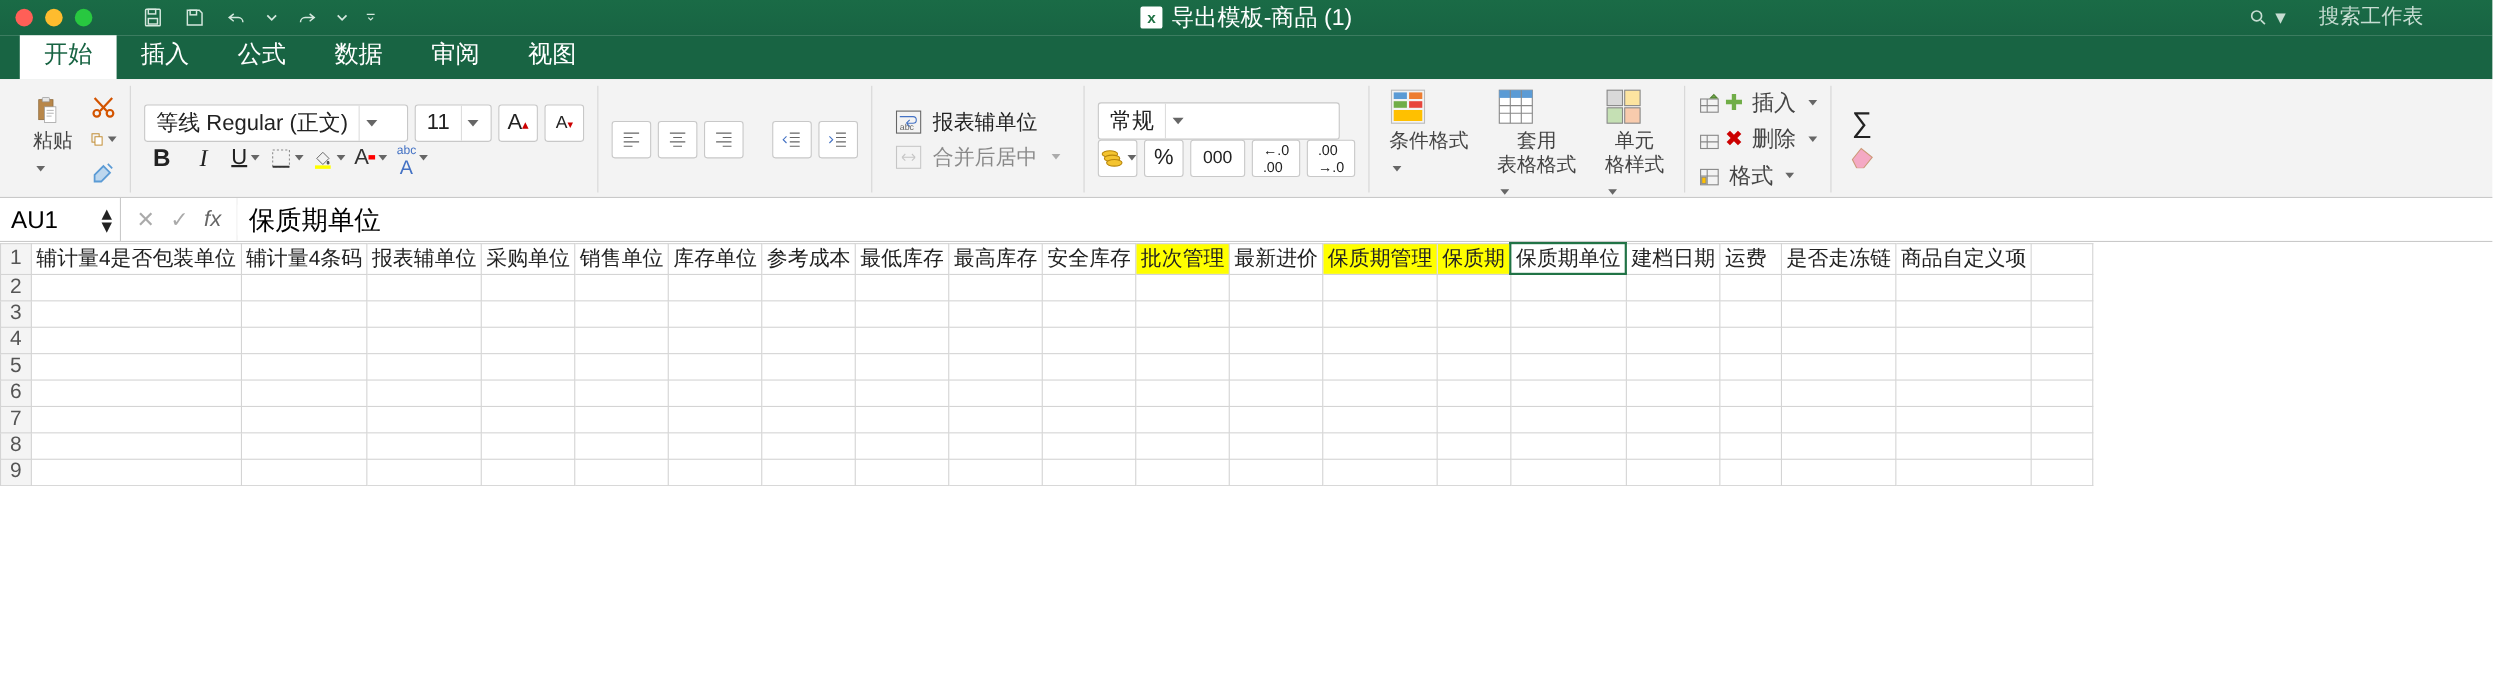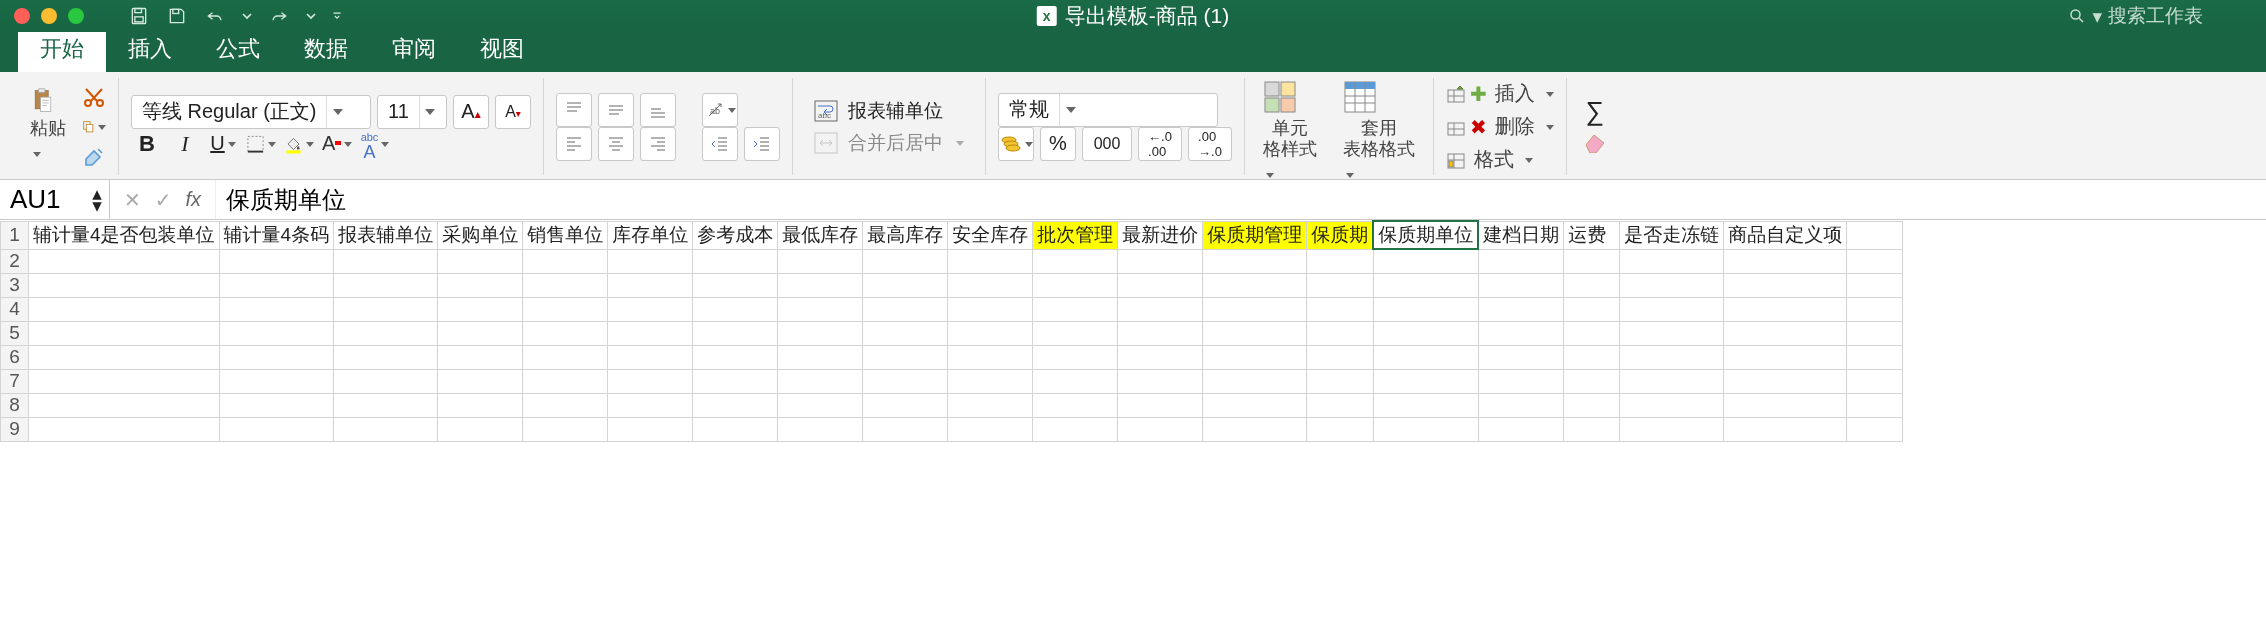--- a/index.html
+++ b/index.html
@@ -11,21 +11,21 @@
   .dot { width: 16px; height: 16px; border-radius: 50%; }
   .dot.red { background: #ff5f57; } .dot.yellow { background: #febc2e; } .dot.green { background: #28c840; }
   .qat { display: flex; align-items: center; gap: 16px; margin-left: 30px; }
   .qat .qicon { width: 22px; height: 22px; display: flex; align-items: center; justify-content: center; color: #d5e8de; }
   .qat svg { width: 20px; height: 20px; stroke: #d5e8de; fill: none; stroke-width: 1.6; }
   .qat .caret { width: 10px; }
   .title-center { position: absolute; left: 50%; transform: translateX(-50%); display: flex; align-items: center; gap: 8px; font-size: 21px; color: #fff; }
   .title-center .xicon { width: 20px; height: 20px; background: #fff; color: #217346; font-weight: bold; font-size: 14px; display: flex; align-items: center; justify-content: center; border-radius: 2px; }
   .searchwrap { margin-left: auto; display: flex; align-items: center; gap: 6px; padding-right: 18px; color: #c7ddd2; font-size: 19px; }
   .searchwrap svg { width: 18px; height: 18px; stroke: #c7ddd2; fill: none; stroke-width: 2; }
-  .searchwrap input { background: transparent; border: none; color: #fff; font-size: 19px; width: 140px; outline: none; }
+  .searchwrap input { background: transparent; border: none; color: #fff; font-size: 19px; width: 140px; outline: none; margin-left: 24px; }
   .searchwrap input::placeholder { color: #c7ddd2; }
 
   
   .tabs { height: 40px; background: #186443; display: flex; align-items: flex-end; padding-left: 18px; color: #fff; }
   .tab { padding: 8px 22px; font-size: 22px; cursor: pointer; }
   .tab.active { background: #fff; color: #186443; font-weight: 500; border-radius: 2px 2px 0 0; }
 
   
   .ribbon { background: #f3f3f3; border-bottom: 1px solid #c9c9c9; display: flex; padding: 6px 12px 4px 12px; height: 108px; }
   .group { display: flex; flex-direction: column; align-items: center; padding: 0 12px; border-right: 1px solid #d6d6d6; }
@@ -49,21 +49,21 @@
   
   .miniicon { width:24px; height:22px; display:flex; align-items:center; justify-content:center; }
 
   .btnlabel-side { display:flex; align-items:center; gap:10px; padding:2px 8px; border:1px solid transparent; border-radius:3px; cursor:pointer; }
   .cellbtn { display:flex; align-items:center; gap:8px; font-size:20px; color:#444; cursor:pointer; }
   .cellbtn svg { width:20px; height:20px; }
 
   
   .fbarwrap { display:flex; border-bottom:1px solid #c9c9c9; height:40px; background:#fff; }
   .namebox { width:110px; border-right:1px solid #c9c9c9; display:flex; align-items:center; }
-  .namebox input { border:none; width:80px; font-size:26px; padding-left:10px; outline:none; }
+  .namebox input { border:none; width:80px; font-size:22px; padding-left:10px; outline:none; }
   .namebox .stepper { display:flex; flex-direction:column; margin-left:auto; margin-right:4px; }
   .namebox .stepper div { width:16px; height:12px; display:flex; align-items:center; justify-content:center; cursor:pointer; }
   .fbar-btns { display:flex; align-items:center; gap:14px; padding:0 14px; border-right:1px solid #eee; }
   .fbar-btns .fx { font-style:italic; font-size:20px; color:#666; }
   .fbar-input { flex:1; display:flex; align-items:center; }
   .fbar-input input { border:none; font-size:24px; padding-left:10px; width:100%; outline:none; }
 
   
   .gridwrap { overflow:hidden; }
   table.grid { border-collapse:collapse; table-layout:fixed; }
@@ -248,45 +248,20 @@
           </div>
       </div>
     </div>
   </div>
 
   <div class="group">
     <div class="rows">
       <div class="group-row">
         <div class="smallbtn box">
             <svg width="20" height="20" viewBox="0 0 20 20" stroke="#666">
-              <path d="M3 3h14M3 7h14M3 11h10"></path>
-            </svg>
-          </div>
-        <div class="smallbtn box">
-            <svg width="20" height="20" viewBox="0 0 20 20" stroke="#666">
-              <path d="M3 6h14M3 10h14M3 14h10"></path>
-            </svg>
-          </div>
-        <div class="smallbtn box">
-            <svg width="20" height="20" viewBox="0 0 20 20" stroke="#666">
-              <path d="M3 9h10M3 13h14M3 17h14"></path>
-            </svg>
-          </div>
-        <div style="width:14px"></div>
-        <div class="smallbtn box">
-            <svg width="20" height="20" viewBox="0 0 20 20" stroke="#666" fill="none">
-              <path d="M4 16L16 4M13 4h3v3"></path>
-              <text x="5" y="14" font-size="9" fill="#666" stroke="none">ab</text>
-            </svg>
-            <span class="caret-sm"></span>
-          </div>
-      </div>
-      <div class="group-row">
-        <div class="smallbtn box">
-            <svg width="20" height="20" viewBox="0 0 20 20" stroke="#666">
               <path d="M3 4h14M3 8h8M3 12h14M3 16h8"></path>
             </svg>
           </div>
         <div class="smallbtn box">
             <svg width="20" height="20" viewBox="0 0 20 20" stroke="#666">
               <path d="M3 4h14M6 8h8M3 12h14M6 16h8"></path>
             </svg>
           </div>
         <div class="smallbtn box">
             <svg width="20" height="20" viewBox="0 0 20 20" stroke="#666">
@@ -361,37 +336,49 @@
             <span style="font-size:13px">.00<br>→.0</span>
           </div>
       </div>
     </div>
   </div>
 
   <div class="group">
     <div style="display:flex;gap:14px;align-items:flex-start;height:100%">
       <div class="bigbtn">
         <svg width="34" height="34" viewBox="0 0 34 34">
-            <rect x="2" y="2" width="14" height="14" fill="#d9d9d9" stroke="#888"></rect>
-            <rect x="18" y="2" width="14" height="14" fill="#fce4a0" stroke="#888"></rect>
-            <rect x="2" y="18" width="14" height="14" fill="#c5e0b4" stroke="#888"></rect>
-            <rect x="18" y="18" width="14" height="14" fill="#f8cbad" stroke="#888"></rect>
-          </svg>
-        <span class="lbl" style="white-space:pre">单元
-格样式</span>
+            <rect x="2" y="2" width="30" height="30" fill="none" stroke="#bbb"></rect>
+            <rect x="4" y="4" width="12" height="6" fill="#5b9bd5"></rect>
+            <rect x="18" y="4" width="12" height="6" fill="#ed7d31"></rect>
+            <rect x="4" y="12" width="12" height="6" fill="#70ad47"></rect>
+            <rect x="18" y="12" width="12" height="6" fill="#e8453c"></rect>
+            <rect x="4" y="20" width="26" height="10" fill="#ffc000"></rect>
+          </svg>
+        <span class="lbl">条件格式</span>
           <span class="caret-sm"></span>
       </div>
       <div class="bigbtn">
         <svg width="34" height="34" viewBox="0 0 34 34">
             <rect x="2" y="2" width="30" height="30" fill="#fff" stroke="#888"></rect>
             <rect x="2" y="2" width="30" height="7" fill="#5b9bd5"></rect>
             <path d="M2 16h30M2 23h30M12 2v30M22 2v30" stroke="#888"></path>
           </svg>
         <span class="lbl" style="white-space:pre">套用
 表格格式</span>
+          <span class="caret-sm"></span>
+      </div>
+      <div class="bigbtn">
+        <svg width="34" height="34" viewBox="0 0 34 34">
+            <rect x="2" y="2" width="14" height="14" fill="#d9d9d9" stroke="#888"></rect>
+            <rect x="18" y="2" width="14" height="14" fill="#fce4a0" stroke="#888"></rect>
+            <rect x="2" y="18" width="14" height="14" fill="#c5e0b4" stroke="#888"></rect>
+            <rect x="18" y="18" width="14" height="14" fill="#f8cbad" stroke="#888"></rect>
+          </svg>
+        <span class="lbl" style="white-space:pre">单元
+格样式</span>
           <span class="caret-sm"></span>
       </div>
     </div>
   </div>
 
   <div class="group">
     <div class="rows" style="gap:6px">
       <div class="cellbtn">
           <svg viewBox="0 0 20 20" fill="none" stroke="#888">
             <rect x="2" y="6" width="16" height="12"></rect>

